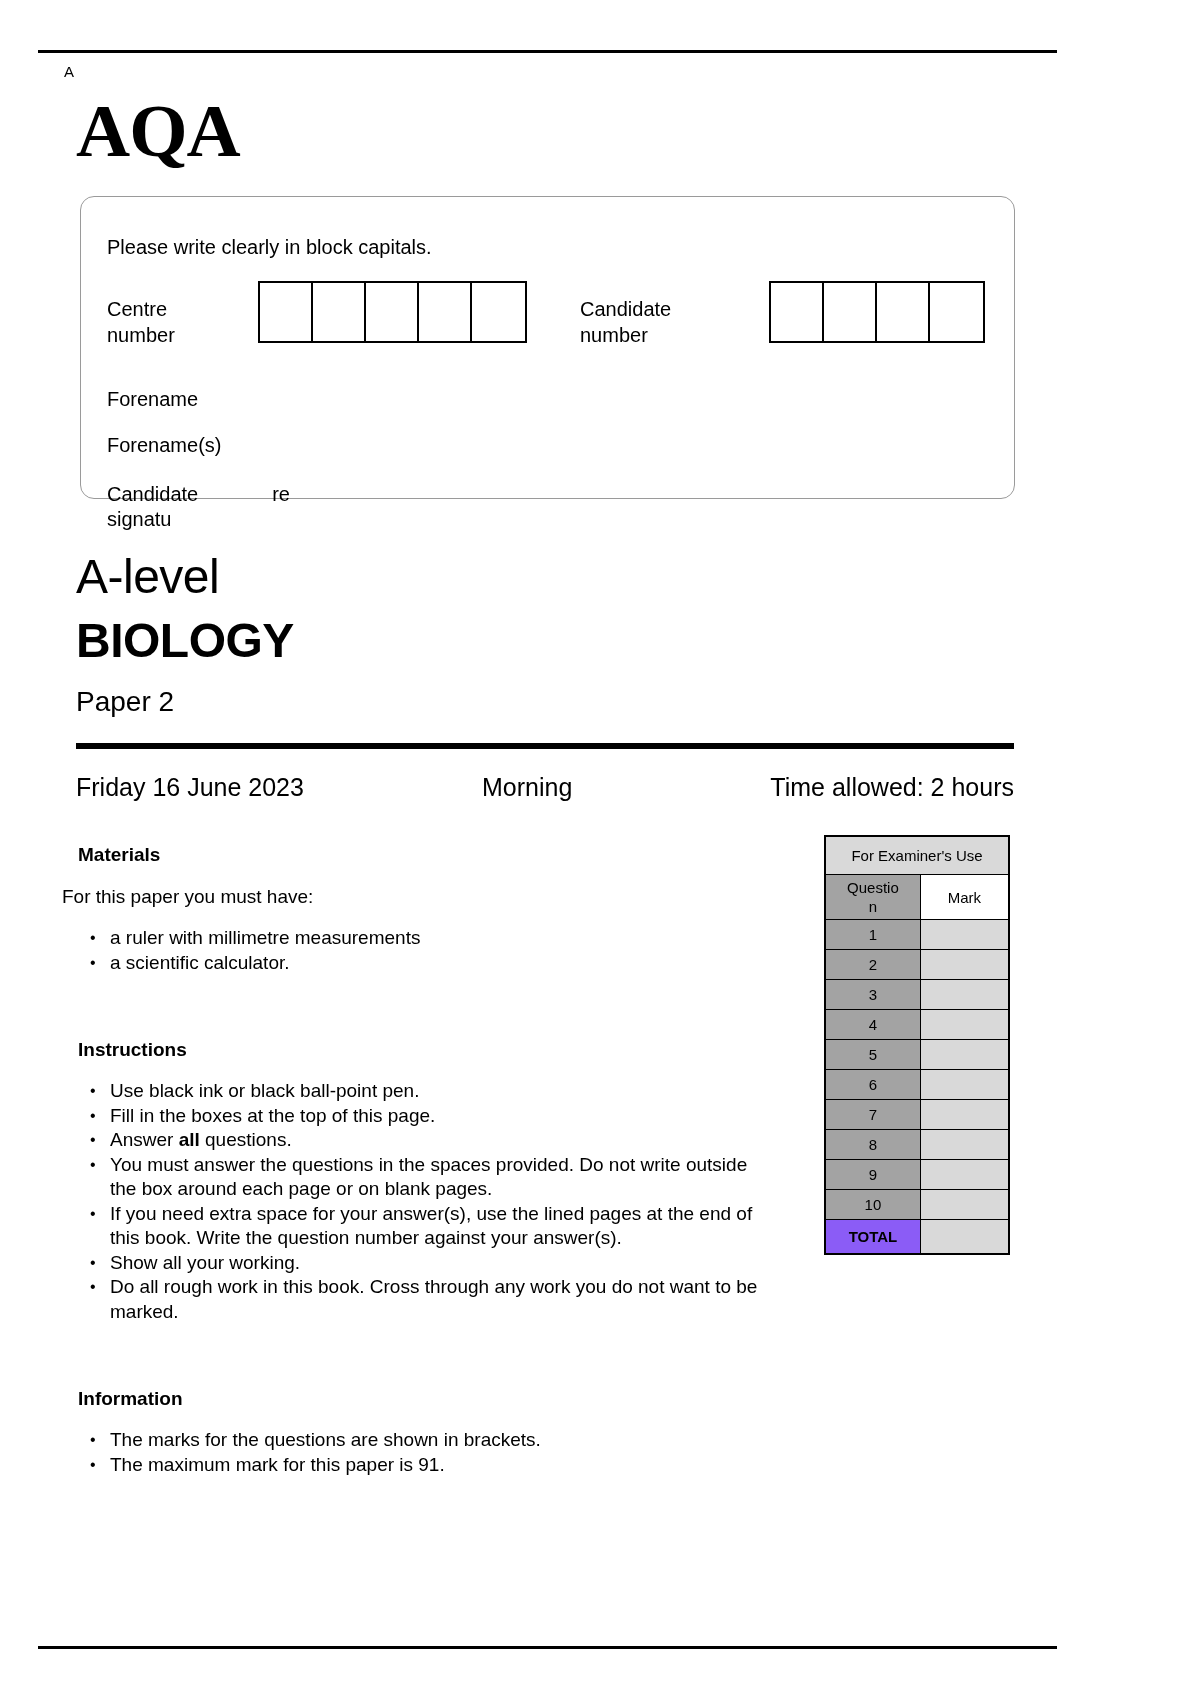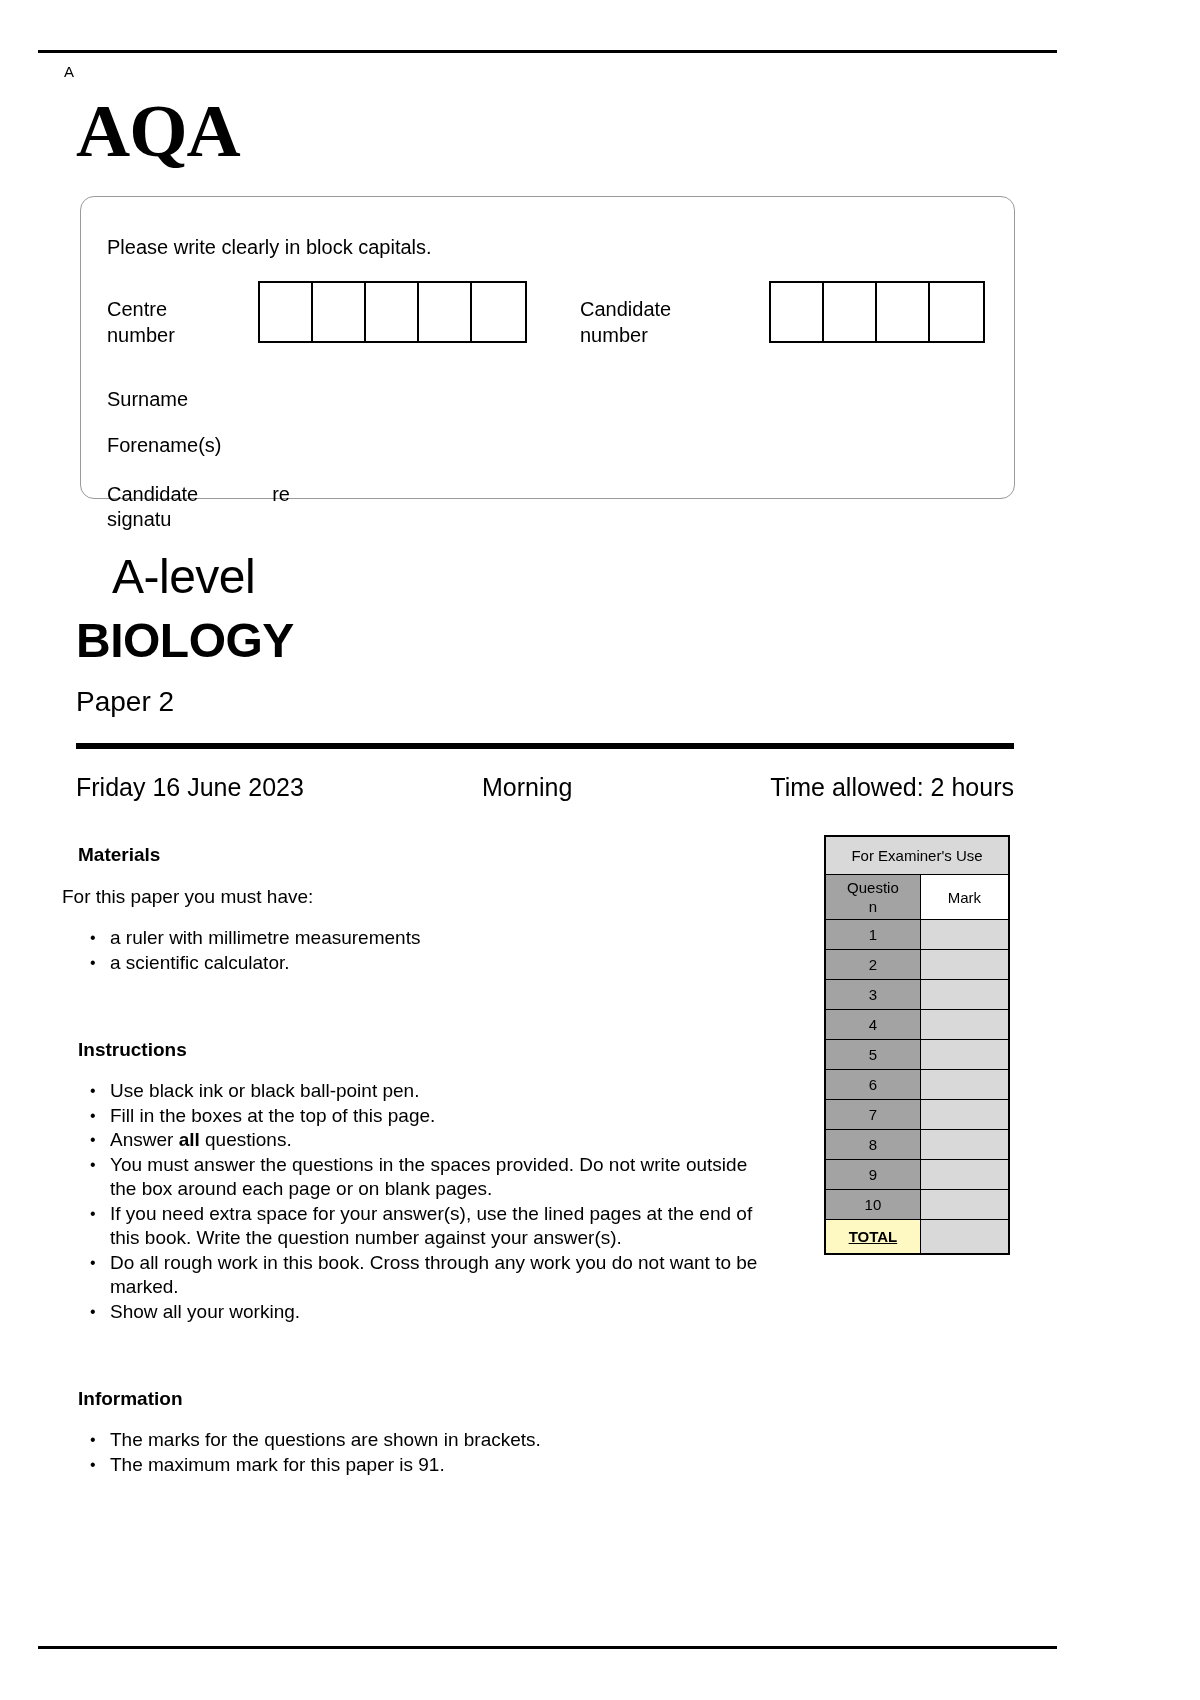--- a/index.html
+++ b/index.html
@@ -122,21 +122,20 @@
 
   
   .t-alevel {
     position: absolute;
     left: 76px;
     top: 548px;
     font-size: 48px;
     line-height: 58px;
     font-weight: normal;
     letter-spacing: -0.5px;
-    margin-left: 36px;
   }
   .t-subject {
     position: absolute;
     left: 76px;
     top: 612px;
     font-size: 48px;
     line-height: 58px;
     font-weight: bold;
     letter-spacing: -0.5px;
   }
@@ -249,23 +248,22 @@
     height: 30px;
     background: #a3a3a3;
   }
   .ex-mark {
     width: 90px;
     height: 30px;
     background: #d9d9d9;
   }
   .ex-total {
     font-weight: bold;
-    background: #fef9c3;
+    background: #8b5cf6;
     height: 34px;
-    text-decoration: underline;
   }
   .ex-total-mark {
     background: #d9d9d9;
     height: 34px;
   }
   .qhead-inner {
     width: 60px;
     margin: 0 auto;
     word-break: break-all;
   }
@@ -303,21 +301,21 @@
     <span>number</span>
   </div>
 
   <div class="charboxes boxes-cand">
     <div class="cell"></div>
     <div class="cell"></div>
     <div class="cell"></div>
     <div class="cell"></div>
   </div>
 
-  <div class="field-label lbl-surname">Surname</div>
+  <div class="field-label lbl-surname">Forename</div>
   <div class="field-label lbl-forename">Forename(s)</div>
 
   <div class="field-label lbl-signature">
     <span>Candidate</span><span class="sig-gap"></span><span>re</span>
   </div>
   <div class="sig-wrap">signatu</div>
 
   <div class="t-alevel">A-level</div>
   <div class="t-subject">BIOLOGY</div>
   <div class="t-paper">Paper 2</div>
@@ -341,22 +339,22 @@
 
     <div class="gap-md"></div>
 
     <div class="sec-head">Instructions</div>
     <ul class="bullets">
       <li>Use black ink or black ball-point pen.</li>
       <li>Fill in the boxes at the top of this page.</li>
       <li><span>Answer </span><b>all</b><span> questions.</span></li>
       <li>You must answer the questions in the spaces provided. Do not write outside the box around each page or on blank pages.</li>
       <li>If you need extra space for your answer(s), use the lined pages at the end of this book.  Write the question number against your answer(s).</li>
+      <li>Show all your working.</li>
       <li>Do all rough work in this book. Cross through any work you do not want to be marked.</li>
-      <li>Show all your working.</li>
     </ul>
 
     <div class="gap-md"></div>
 
     <div class="sec-head">Information</div>
     <ul class="bullets">
       <li>The marks for the questions are shown in brackets.</li>
       <li>The maximum mark for this paper is 91.</li>
     </ul>
 

